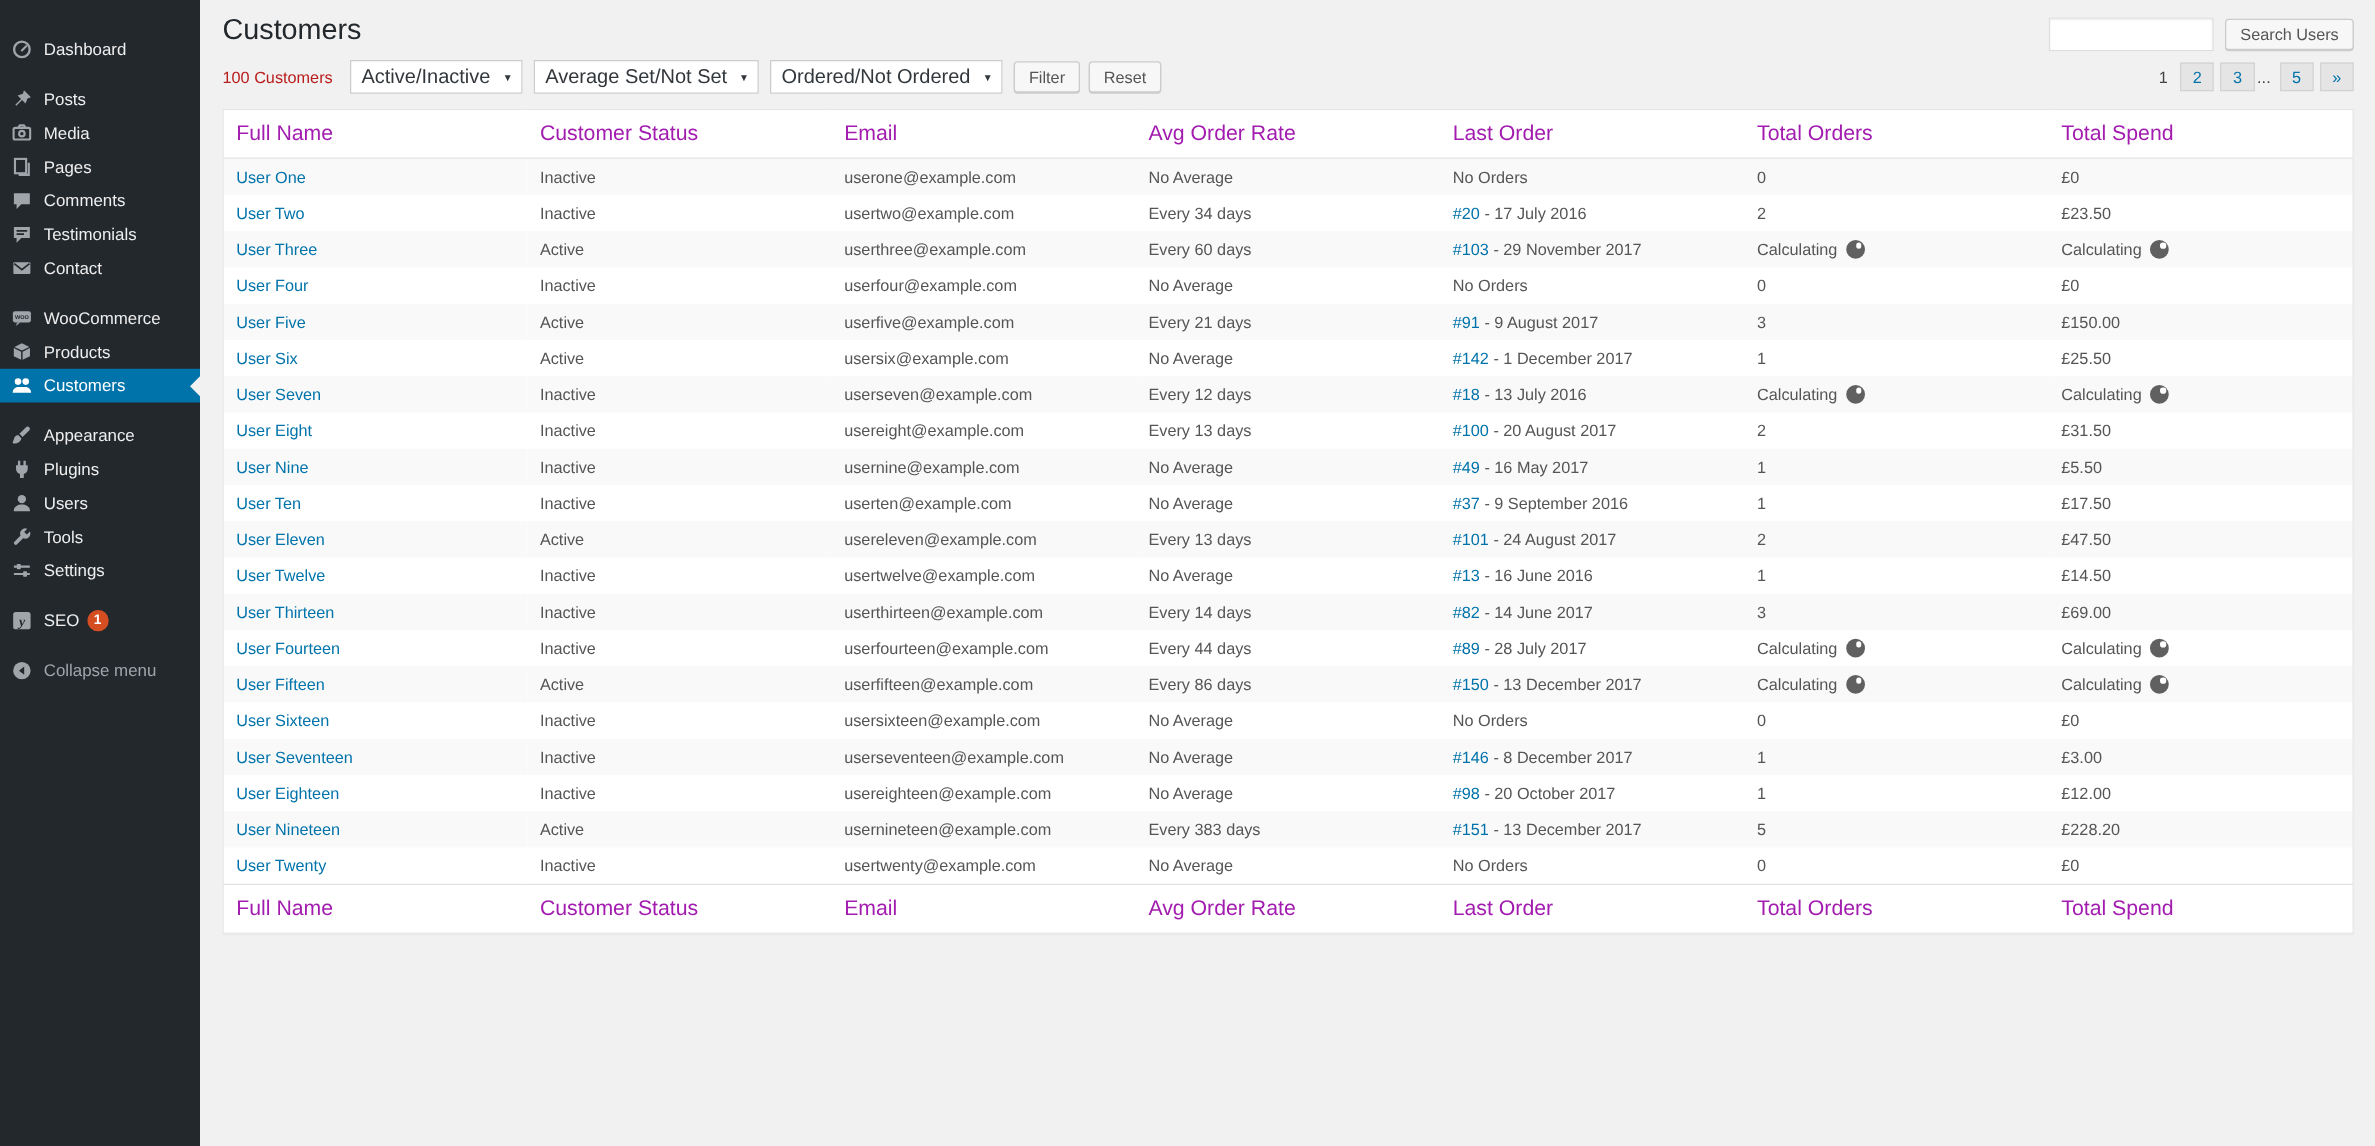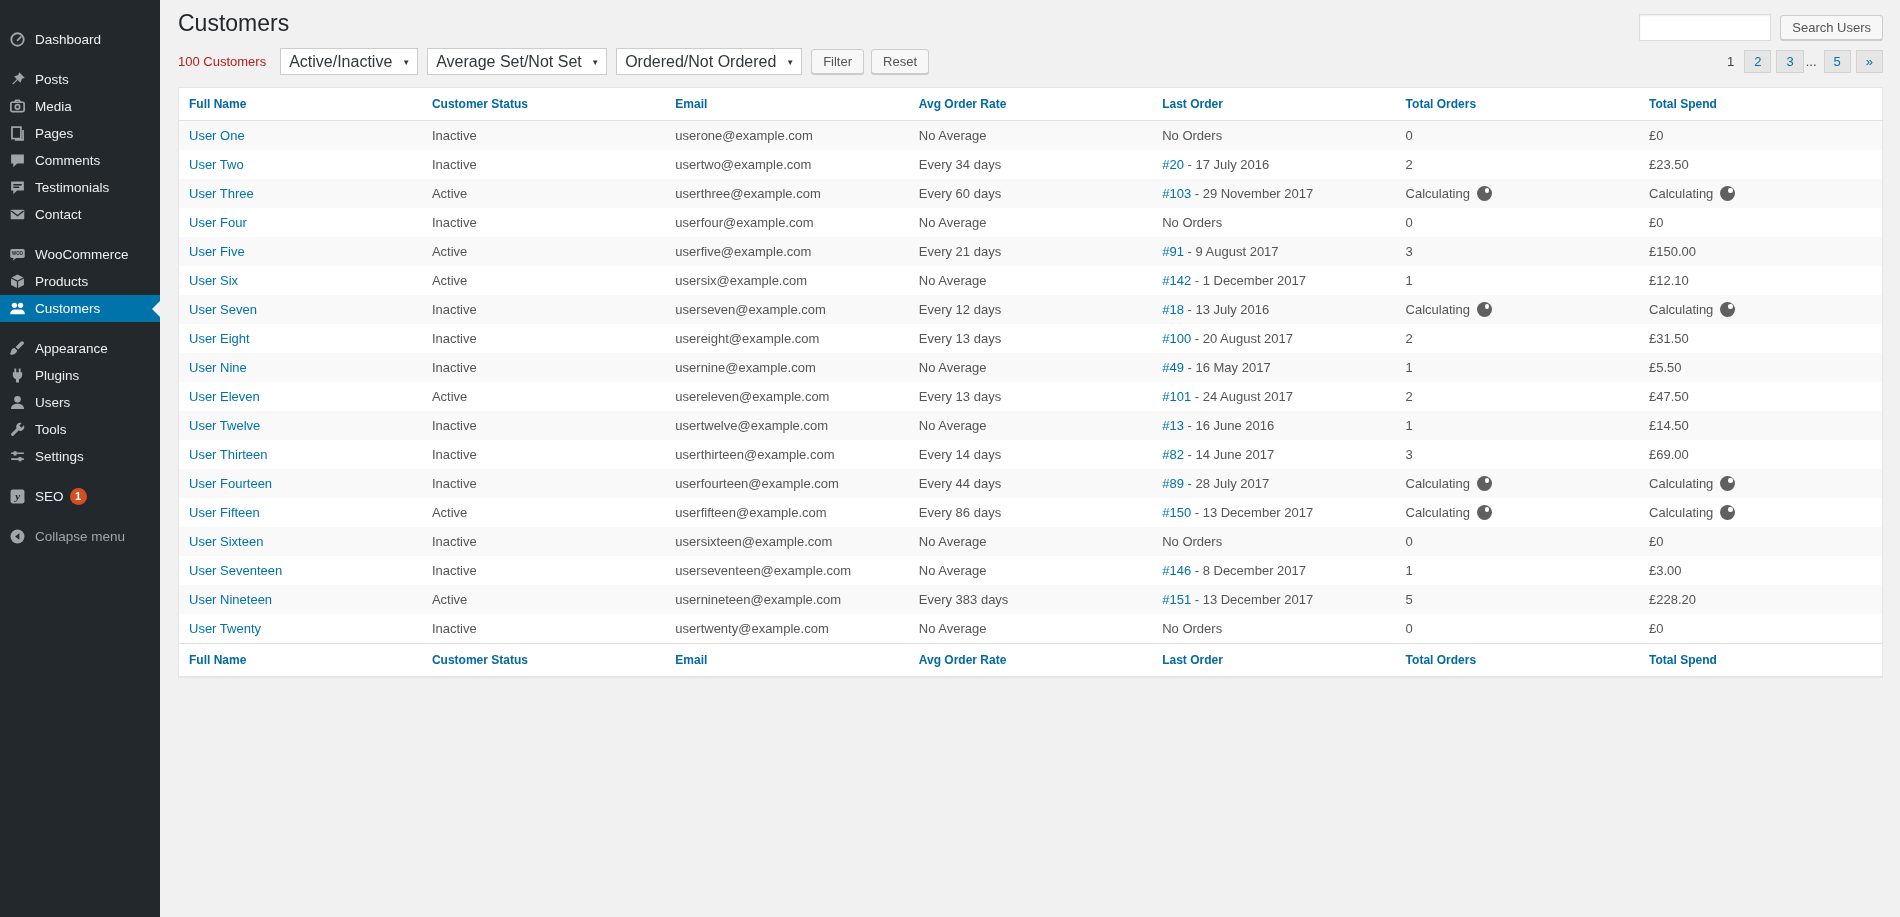--- a/index.html
+++ b/index.html
@@ -35,21 +35,21 @@
   .select-wrap::after { content:"▼"; position:absolute; right:8px; top:50%; transform:translateY(-50%); font-size:8px; color:#32373c; pointer-events:none; }
   .filters-left .btn { margin-right:7px; }
 
   .pagination { display:flex; align-items:center; font-size:13px; }
   .page-current { color:#444; padding:3px 5px; }
   .page-gap { color:#444; padding:3px 2px; }
   .page-btn { display:inline-block; padding:3px 9px; background:#e5e5e5; border:1px solid #d2d2d2; color:#0073aa; margin-left:5px; cursor:pointer; }
 
   
   table.customers { width:100%; border-collapse:collapse; background:#fff; border:1px solid #e5e5e5; box-shadow:0 1px 1px rgba(0,0,0,.04); margin-top:12px; }
-  table.customers th { text-align:left; font-weight:700; font-size:12px; color:#0369a1; padding:9px 10px; width:14.28%; }
+  table.customers th { text-align:left; font-weight:400; font-size:17px; color:#a21caf; padding:9px 10px; width:14.28%; }
   thead th { border-bottom:1px solid #e1e1e1; }
   tfoot th { border-top:1px solid #e1e1e1; }
   table.customers td { font-size:13px; color:#555; padding:7px 10px; }
   tbody tr:nth-child(odd) { background:#f9f9f9; }
   a.wp-link { color:#0073aa; text-decoration:none; cursor:pointer; }
   .spinner-icon { display:inline-block; width:15px; height:15px; border-radius:50%; background:#606060; position:relative; vertical-align:-3px; margin-left:7px; }
   .spinner-icon::after { content:""; position:absolute; top:2px; right:2.5px; width:4.5px; height:4.5px; border-radius:50%; background:#fff; }
 </style>
 </head>
 <body>
@@ -380,21 +380,21 @@
         <td>Active</td>
         <td>usersix@example.com</td>
         <td>No Average</td>
         <td>
           <a class="wp-link">#142</a><span> - 1 December 2017</span>
         </td>
         <td>
           <span>1</span>
         </td>
         <td>
-          <span>£12.10</span>
+          <span>£25.50</span>
         </td>
       </tr>
         <tr>
         <td>
           <a class="wp-link">User Seven</a>
         </td>
         <td>Inactive</td>
         <td>userseven@example.com</td>
         <td>Every 12 days</td>
         <td>
@@ -432,20 +432,37 @@
         <td>usernine@example.com</td>
         <td>No Average</td>
         <td>
           <a class="wp-link">#49</a><span> - 16 May 2017</span>
         </td>
         <td>
           <span>1</span>
         </td>
         <td>
           <span>£5.50</span>
+        </td>
+      </tr>
+        <tr>
+        <td>
+          <a class="wp-link">User Ten</a>
+        </td>
+        <td>Inactive</td>
+        <td>userten@example.com</td>
+        <td>No Average</td>
+        <td>
+          <a class="wp-link">#37</a><span> - 9 September 2016</span>
+        </td>
+        <td>
+          <span>1</span>
+        </td>
+        <td>
+          <span>£17.50</span>
         </td>
       </tr>
         <tr>
         <td>
           <a class="wp-link">User Eleven</a>
         </td>
         <td>Active</td>
         <td>usereleven@example.com</td>
         <td>Every 13 days</td>
         <td>
@@ -551,20 +568,37 @@
         <td>userseventeen@example.com</td>
         <td>No Average</td>
         <td>
           <a class="wp-link">#146</a><span> - 8 December 2017</span>
         </td>
         <td>
           <span>1</span>
         </td>
         <td>
           <span>£3.00</span>
+        </td>
+      </tr>
+        <tr>
+        <td>
+          <a class="wp-link">User Eighteen</a>
+        </td>
+        <td>Inactive</td>
+        <td>usereighteen@example.com</td>
+        <td>No Average</td>
+        <td>
+          <a class="wp-link">#98</a><span> - 20 October 2017</span>
+        </td>
+        <td>
+          <span>1</span>
+        </td>
+        <td>
+          <span>£12.00</span>
         </td>
       </tr>
         <tr>
         <td>
           <a class="wp-link">User Nineteen</a>
         </td>
         <td>Active</td>
         <td>usernineteen@example.com</td>
         <td>Every 383 days</td>
         <td>

